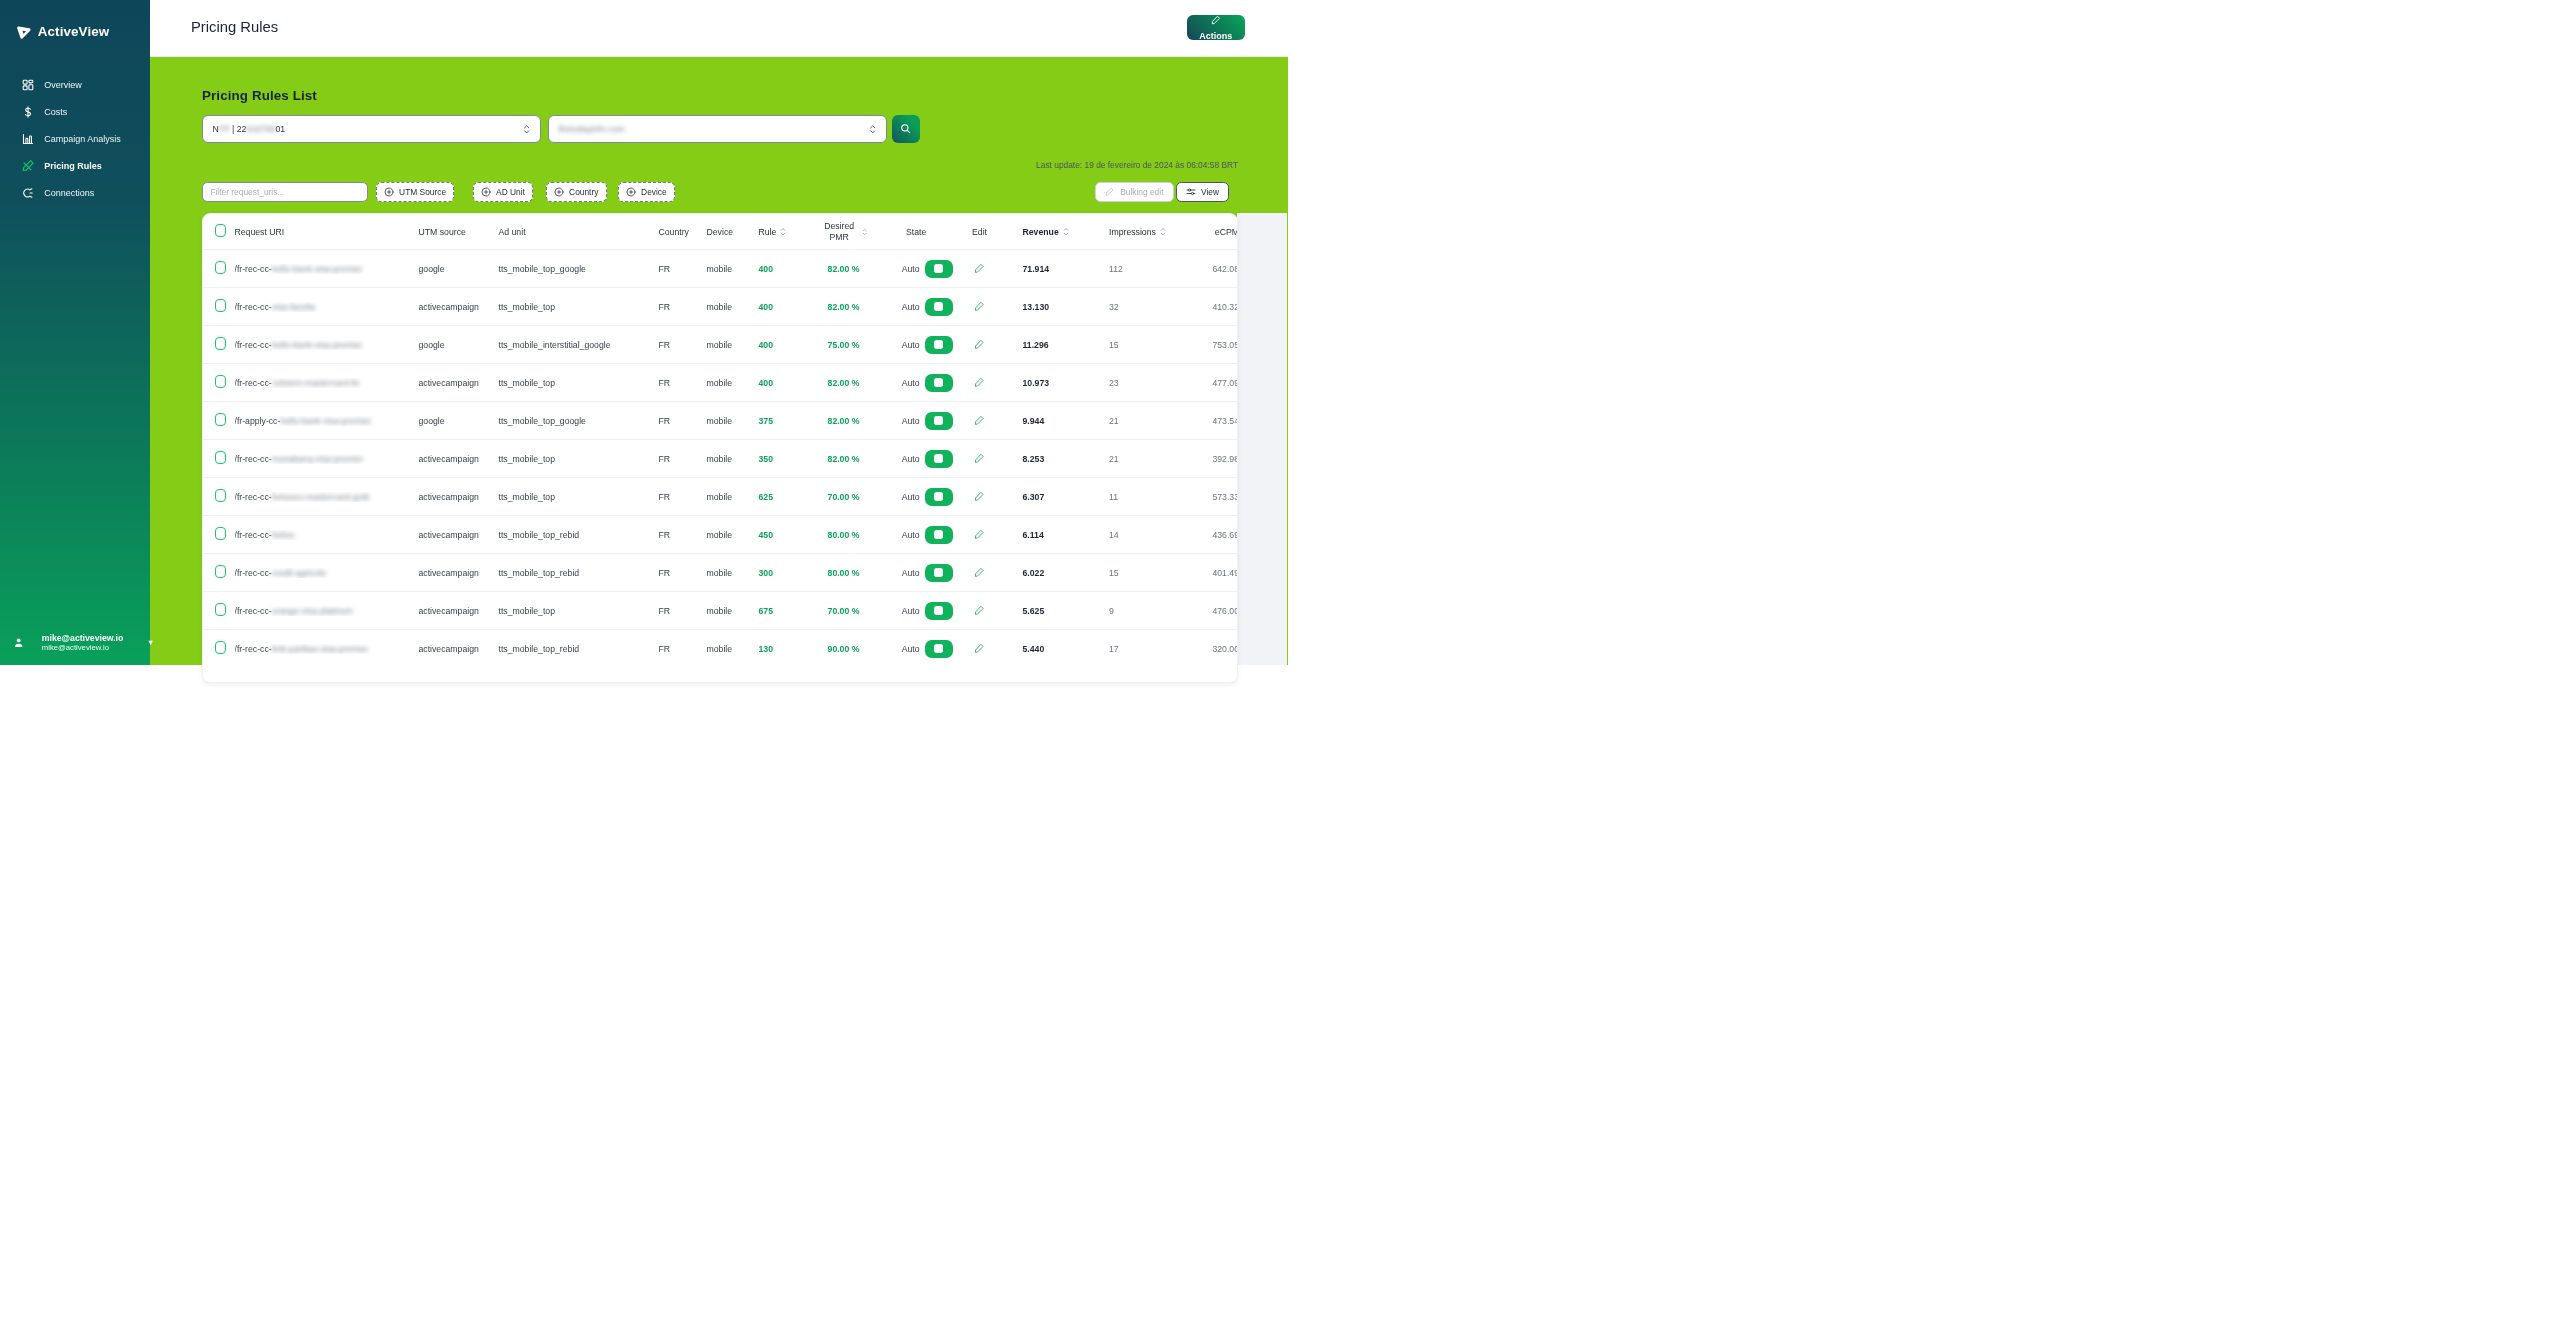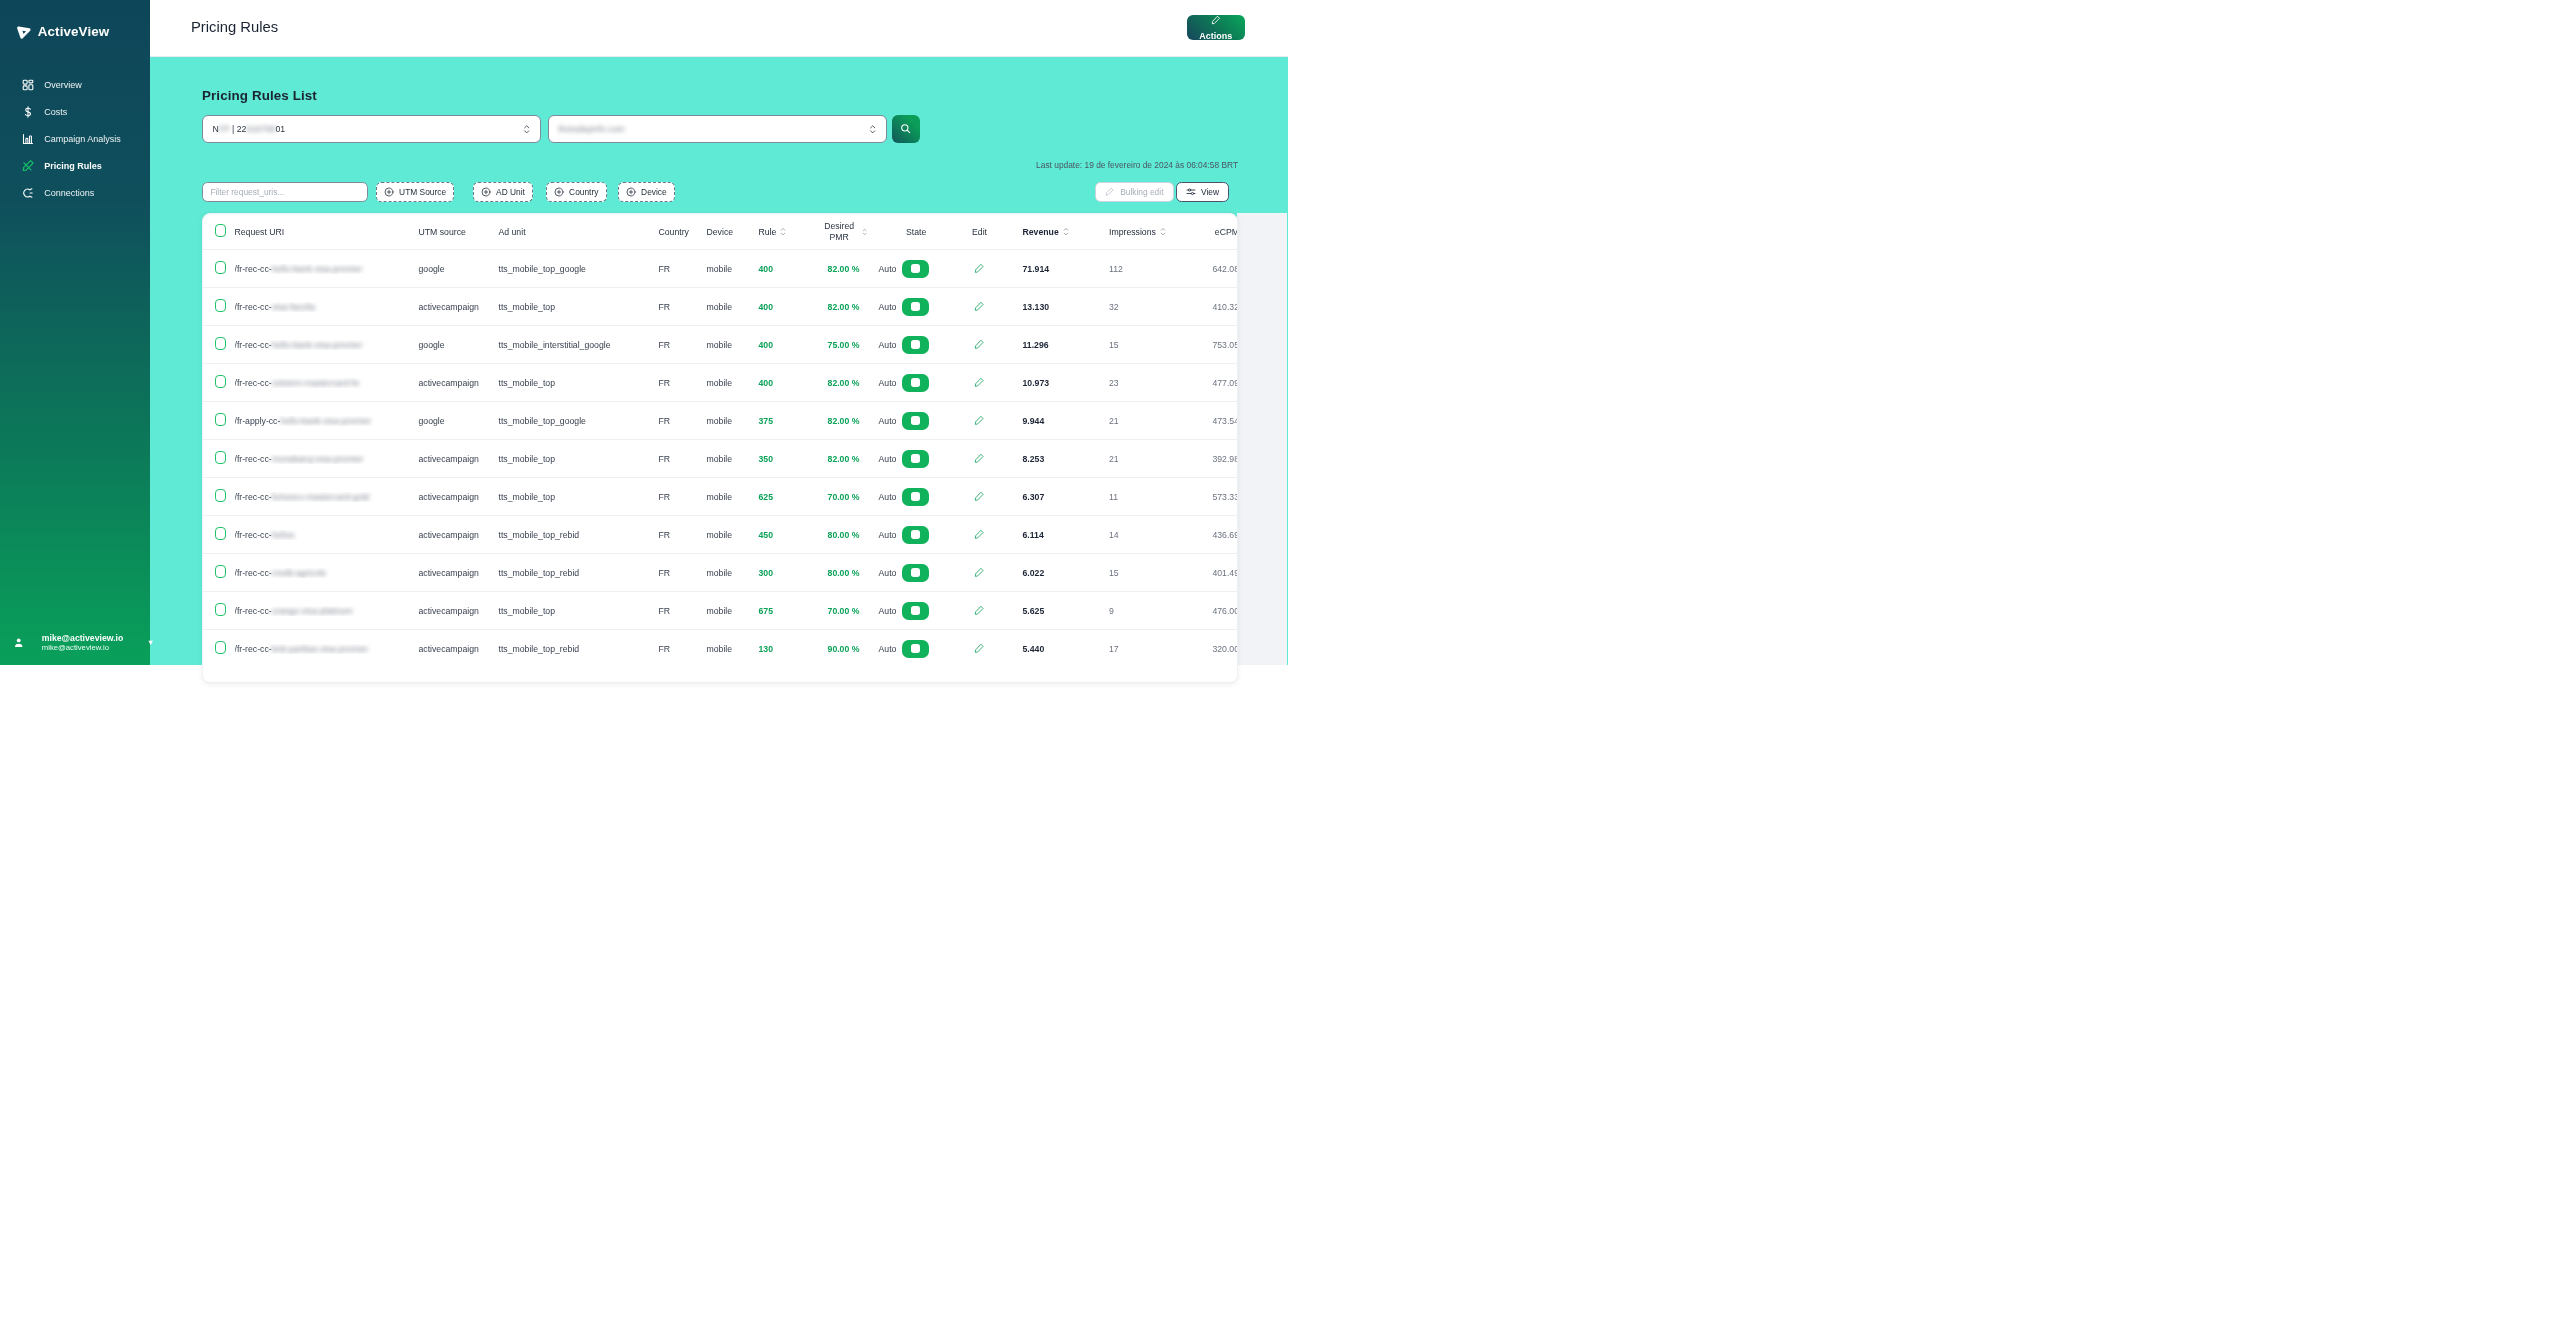--- a/index.html
+++ b/index.html
@@ -27,21 +27,21 @@
   
   .topbar { position:absolute; left:150px; top:0; width:1138px; height:57px; background:#fff;
     border-bottom:0.7px solid #e8eaee; z-index:4; }
   .page-title { position:absolute; left:41px; top:19px; font-size:14.8px; font-weight:500; color:#1a2433; }
   .actions-btn { position:absolute; right:43px; top:14.8px; height:25px; padding:0 12.7px;
     display:flex; align-items:center; gap:6px; border:none; border-radius:6px; cursor:pointer;
     background:linear-gradient(45deg,#17455c 0%,#0d7a55 55%,#09a75c 100%);
     color:#fff; font-size:9px; font-weight:700; font-family:inherit;flex-direction:column; }
 
   
-  .main { position:absolute; left:150px; top:57px; width:1138px; height:608px; background:#5eead4; }
+  .main { position:absolute; left:150px; top:57px; width:1138px; height:608px; background:#84cc16; }
   .gray-strip { position:absolute; left:1087px; top:156px; width:50px; height:452px; background:#f1f3f6; }
 
   .panel-title { position:absolute; left:52px; top:31px; font-size:13.4px; font-weight:800; color:#1b2430; letter-spacing:0.1px; }
 
   .select-box { position:absolute; top:58px; height:28px; border:0.7px solid #7c8a9c; border-radius:6px;
     background:#fff; display:flex; align-items:center; padding:0 9.4px; font-size:8.7px; color:#2b3442; cursor:pointer; }
   .select1 { left:52px; width:339px; }
   .select2 { left:398px; width:339px; }
   .select-box .chevrons { margin-left:auto; }
   .blurred { filter:blur(2px); opacity:.75; color:#555e6b; }
@@ -74,21 +74,21 @@
   .trow { display:grid;
     grid-template-columns:19.5px 184px 80px 160px 48px 52px 50px 70px 74px 54px 81px 97px 74px;
     align-items:center; padding-left:12px; height:38px; border-top:0.7px solid #edeff2;
     font-size:8.7px; color:#394150; }
   .thead { height:35px; border-top:none; color:#2b3442; font-size:8.7px; }
   .thead .hcell { display:flex; align-items:center; gap:4px; }
   .hbold { font-weight:400; color:#1d2636; }
   .cell-pmr { display:flex; justify-content:center; }
   .thead .cell-pmr { gap:3.4px; }
   .pmr-2line { width:39px; text-align:center; line-height:1.25; }
-  .cell-state { display:flex; align-items:center; gap:5.4px; }
+  .cell-state { display:flex; align-items:center; justify-content:flex-end; gap:5.4px; }
   .cell-edit { display:flex; justify-content:center; }
   .cell-rev { padding-left:16px; font-weight:700; color:#1d2636; }
   .thead .cell-rev { font-weight:700; }
   .cell-imp { padding-left:21.5px; color:#6b7280; }
   .thead .cell-imp { color:#1d2636; padding-left:21.5px; }
   .cell-ecpm { text-align:right; padding-right:19.5px; color:#6b7280; }
   .thead .cell-ecpm { color:#2b3442; font-weight:500; }
   .rule-val { color:#0aa158; font-weight:700; }
   .pmr-val { color:#0aa158; font-weight:700; }
   .uri-cell { white-space:nowrap; overflow:hidden; color:#3a4353; }

